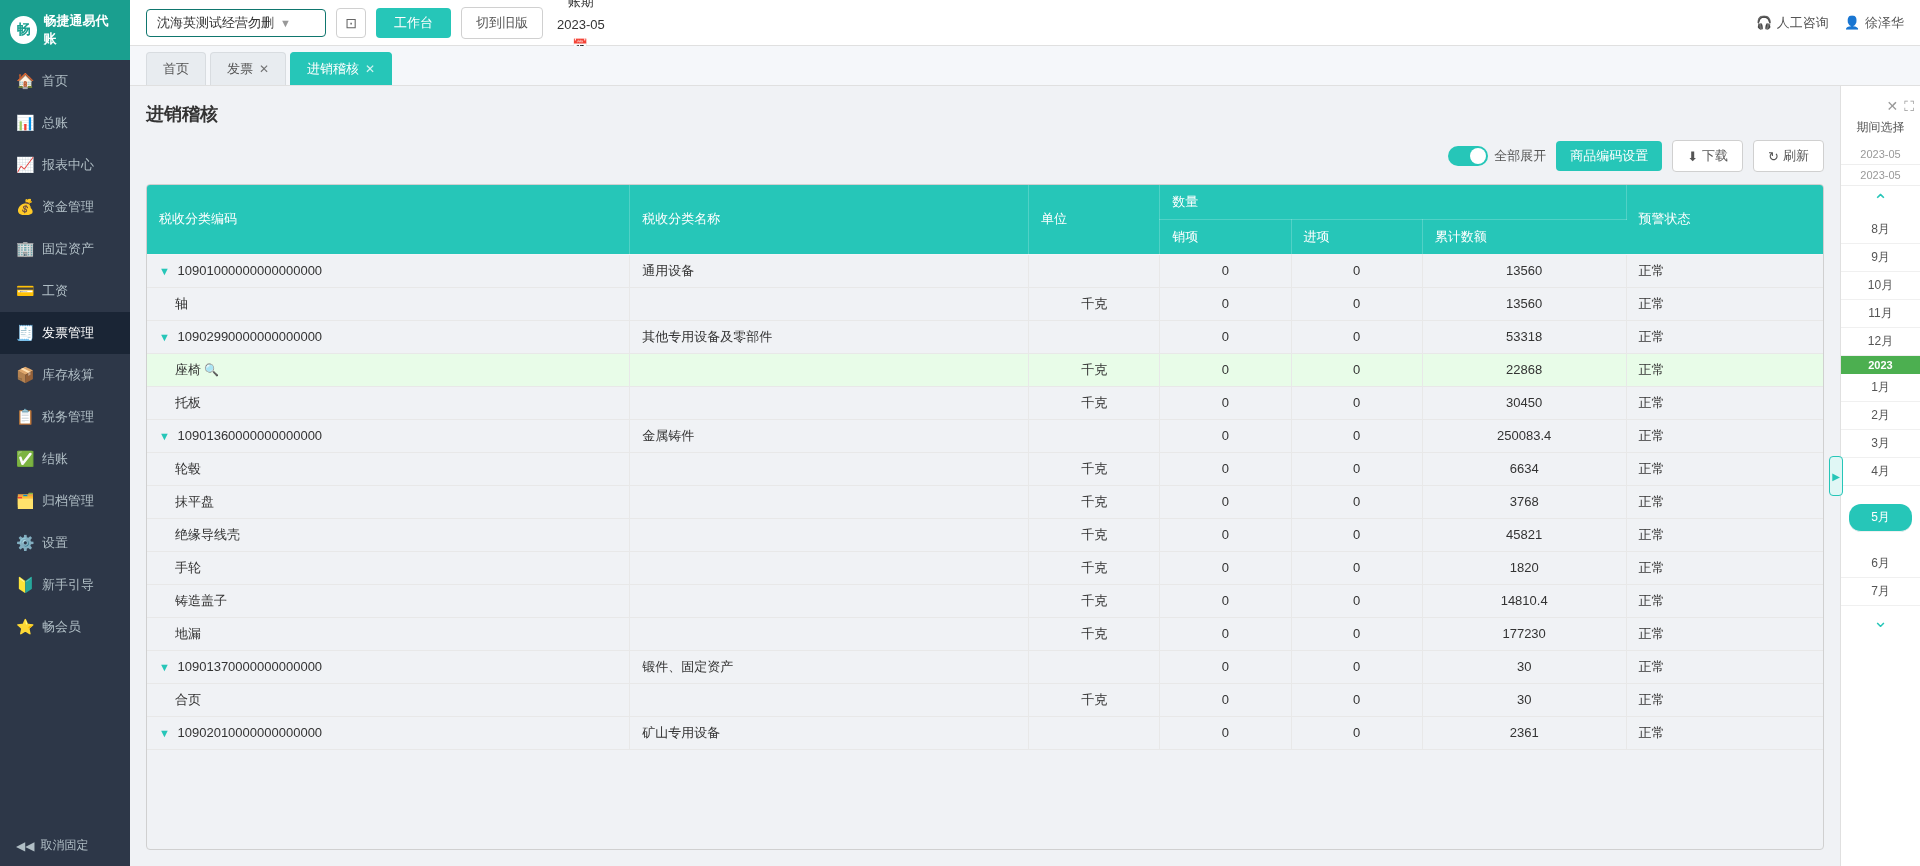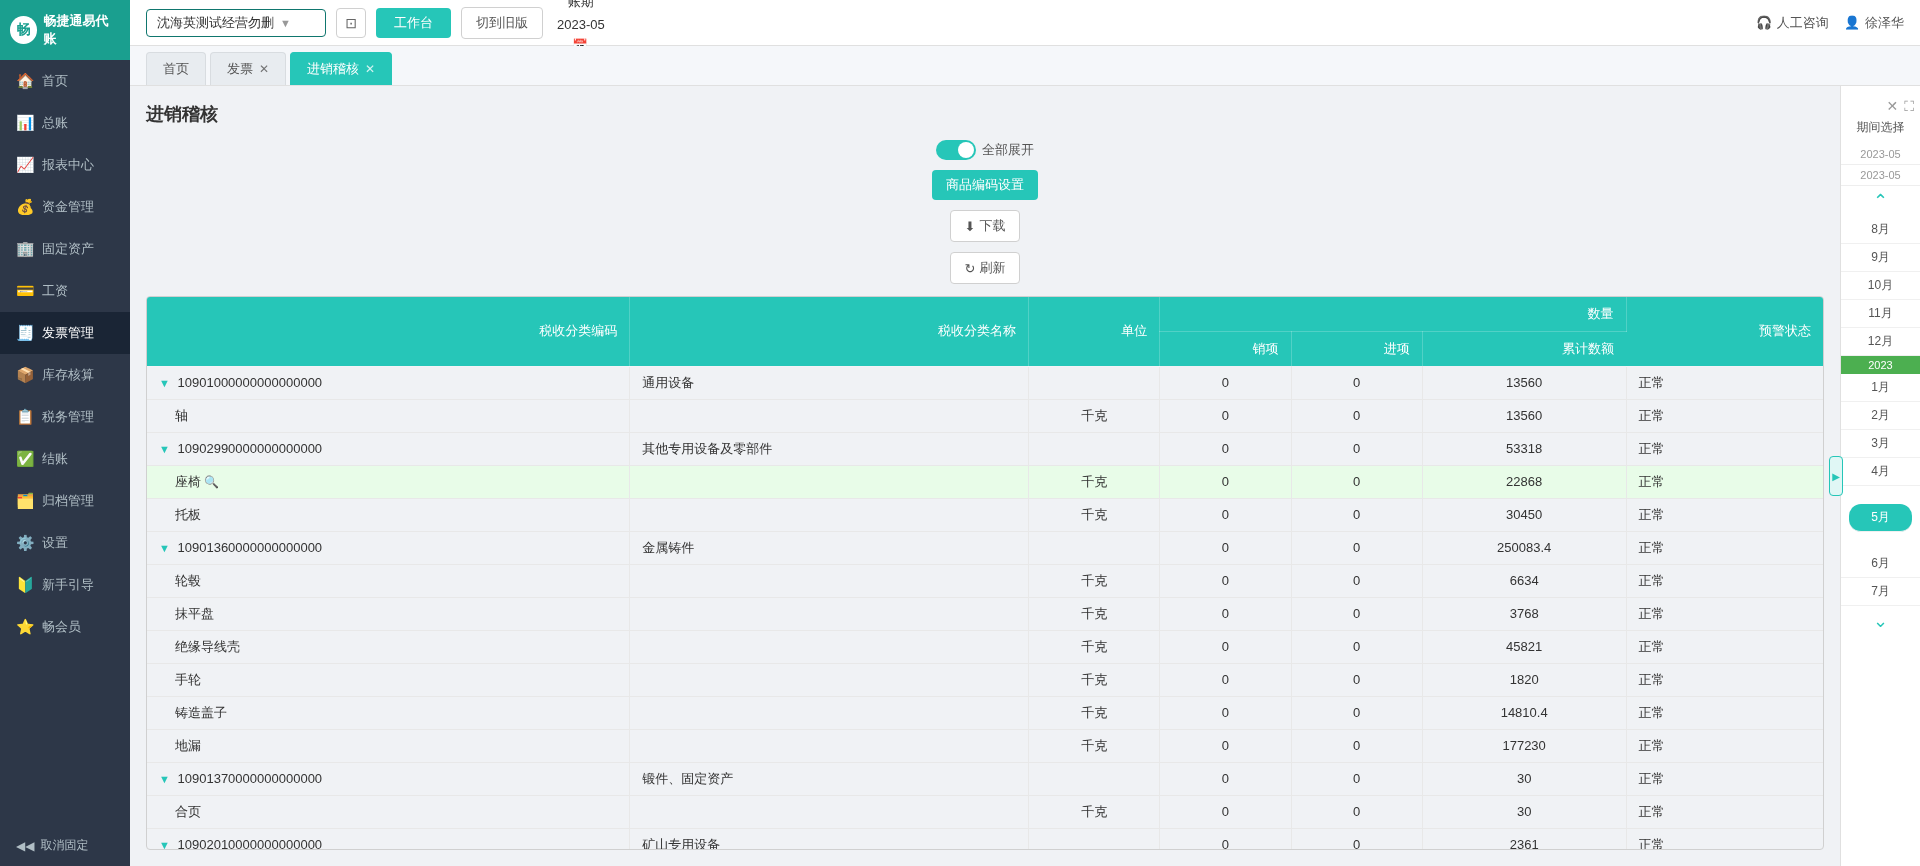--- a/index.html
+++ b/index.html
@@ -177,21 +177,20 @@
       font-weight: bold;
       color: #333;
       margin-bottom: 14px;
     }
     .toolbar {
       display: flex;
       align-items: center;
       gap: 10px;
       margin-bottom: 12px;
       justify-content: flex-end;
-      flex-direction: column;
     }
     .toggle-all {
       display: flex;
       align-items: center;
       gap: 6px;
       font-size: 13px;
       color: #555;
     }
     .toggle-switch {
       width: 40px; height: 20px;
@@ -247,21 +246,21 @@
     }
     table {
       width: 100%;
       border-collapse: collapse;
       font-size: 13px;
     }
     thead th {
       background: #26c6b8;
       color: #fff;
       padding: 8px 12px;
-      text-align: right;
+      text-align: left;
       border-right: 1px solid rgba(255,255,255,0.2);
       font-weight: normal;
       white-space: nowrap;
     }
     thead th:last-child { border-right: none; }
     thead tr:first-child th { border-bottom: 1px solid rgba(255,255,255,0.2); }
     tbody tr { border-bottom: 1px solid #e8e8e8; }
     tbody tr.highlighted { background: #e8fce8; }
     tbody td {
       padding: 7px 12px;
@@ -300,20 +299,21 @@
       text-align: center;
       padding: 4px 2px;
       border-bottom: 1px solid #eee;
     }
     .year-header {
       font-size: 11px;
       color: #fff;
       background: #b0b0b0;
       text-align: center;
       padding: 3px;
+      font-weight: bold;
     }
     .month-item {
       font-size: 12px;
       color: #555;
       text-align: center;
       padding: 5px 2px;
       cursor: pointer;
       border-bottom: 1px solid #f0f0f0;
     }
     .month-item.active {

